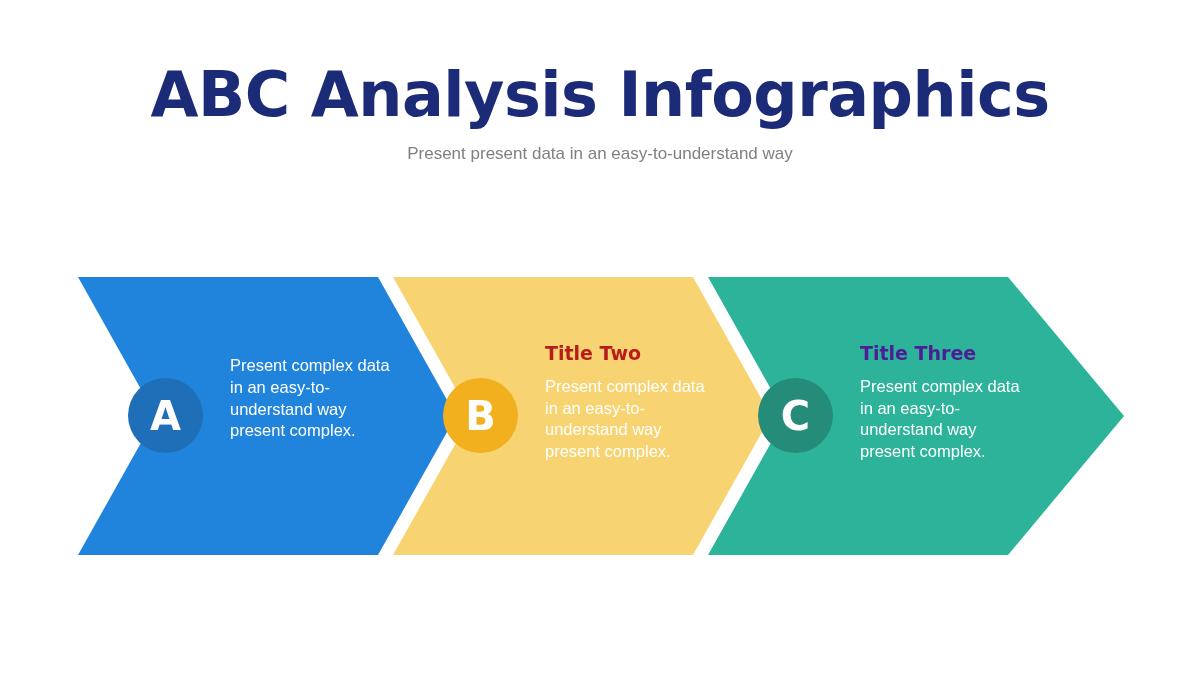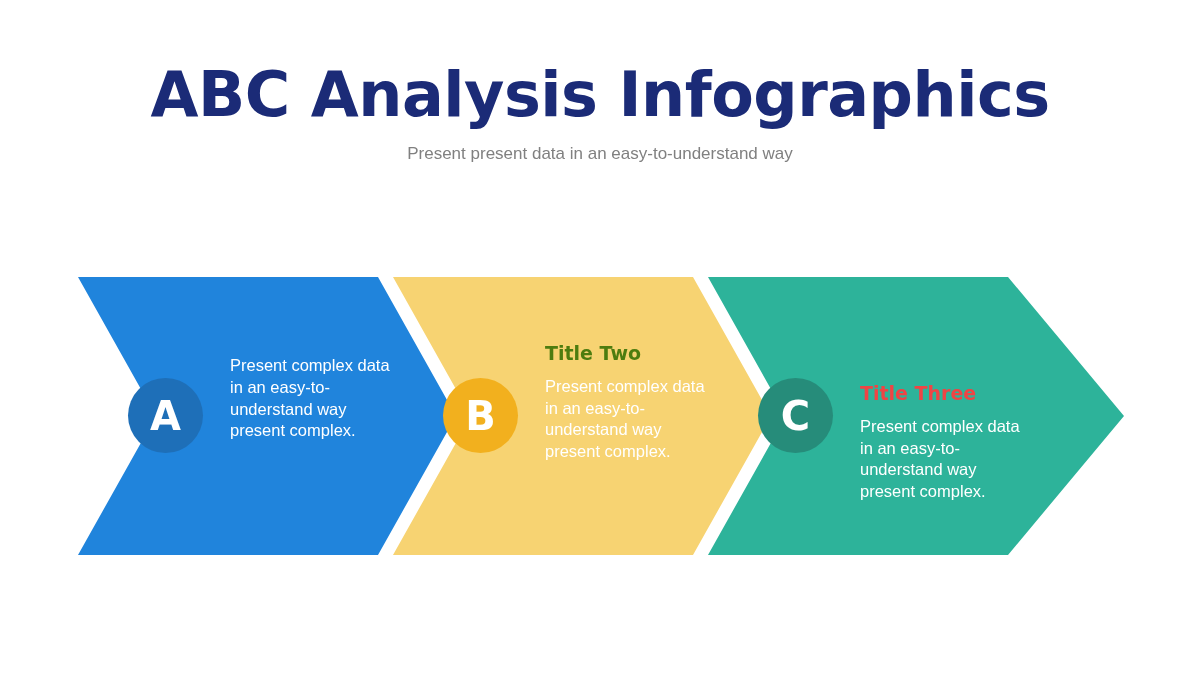--- a/index.html
+++ b/index.html
@@ -165,30 +165,30 @@
       <div class="step-text">
         <p class="step-body" style="color: rgb(255, 255, 255);">Present complex data in an easy-to-understand way present complex.</p>
       </div>
     </div>
 
     <div class="step step-2">
       <div class="step-circle c2" style="background: rgb(242, 176, 30);">
         <span class="step-letter" style="color: rgb(255, 255, 255);">B</span>
       </div>
       <div class="step-text">
-        <h3 class="step-title" style="color: #4d7c0f;">Title Two</h3>
+        <h3 class="step-title" style="color: #b91c1c;">Title Two</h3>
         <p class="step-body" style="color: rgb(255, 255, 255);">Present complex data in an easy-to-understand way present complex.</p>
       </div>
     </div>
 
     <div class="step step-3">
       <div class="step-circle c3" style="background: rgb(38, 140, 122);">
         <span class="step-letter" style="color: rgb(255, 255, 255);">C</span>
       </div>
       <div class="step-text">
-        <h3 class="step-title" style="color: #ef4444; margin-top: 40px;">Title Three</h3>
+        <h3 class="step-title" style="color: #4c1d95;">Title Three</h3>
         <p class="step-body" style="color: rgb(255, 255, 255);">Present complex data in an easy-to-understand way present complex.</p>
       </div>
     </div>
 
   </div>
 
 </div>
 
 </body></html>

